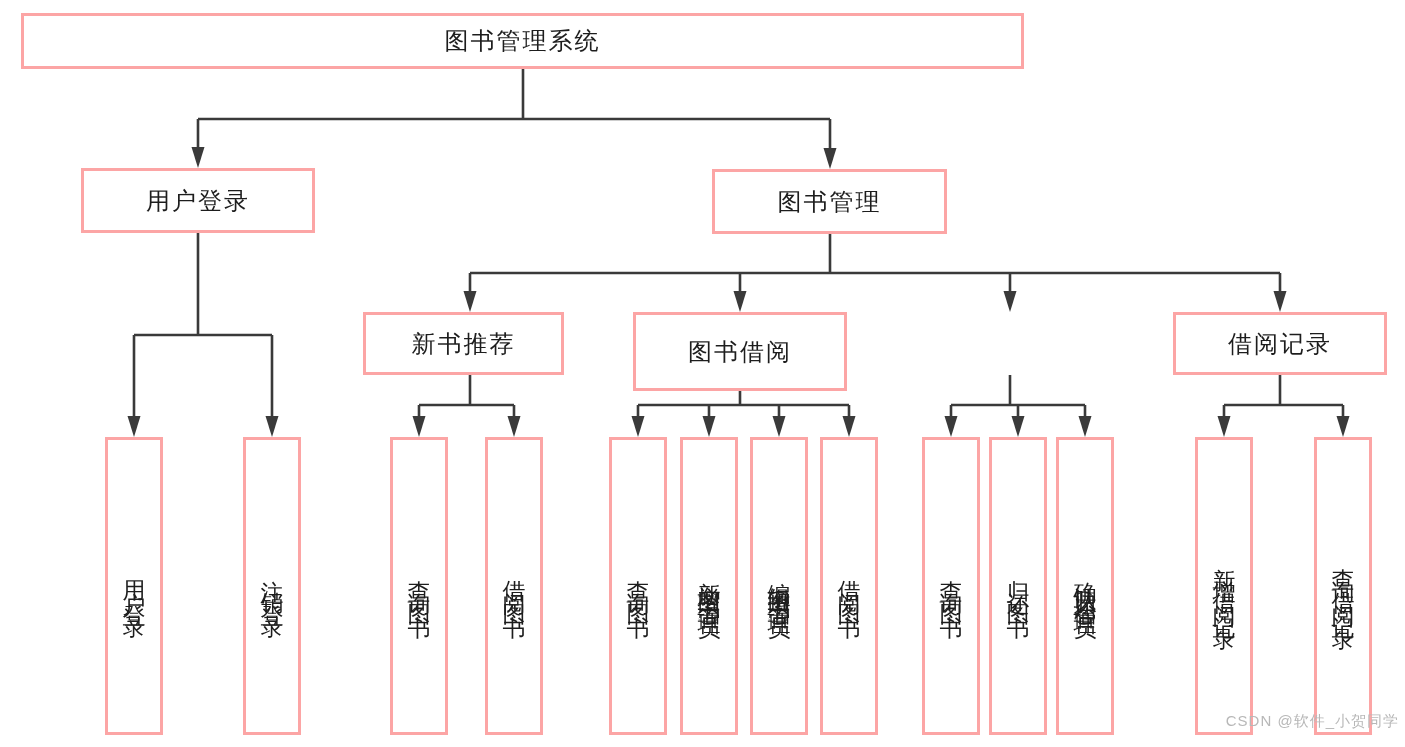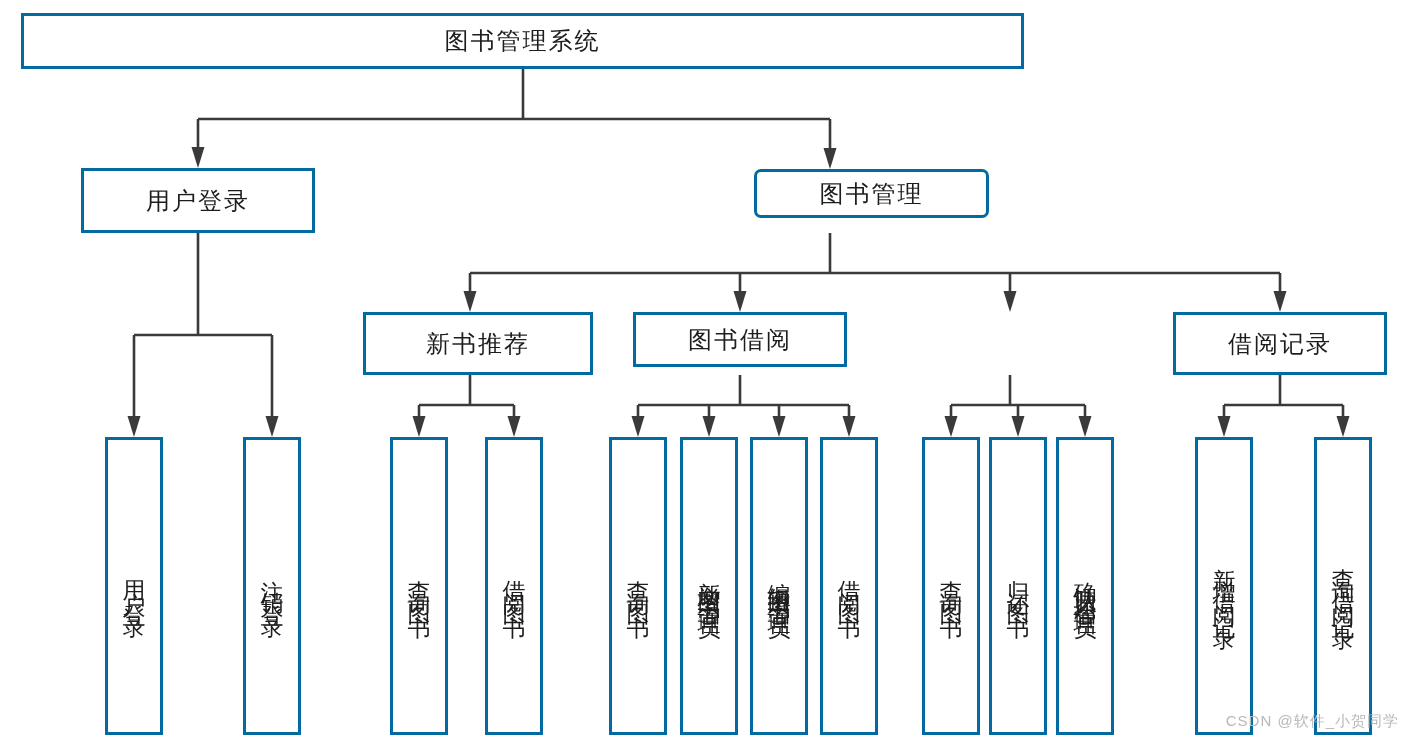--- a/index.html
+++ b/index.html
@@ -10,21 +10,21 @@
     width: 1405px;
     height: 747px;
     background: #ffffff;
     overflow: hidden;
   }
   .connectors { position: absolute; left: 0; top: 0; width: 1405px; height: 747px; }
   .connectors path { stroke: #3a3a3a; stroke-width: 2.6; fill: none; }
   .connectors polygon { fill: #3a3a3a; stroke: none; }
   .box {
     position: absolute;
-    border: 3px solid #0369a1;
+    border: 3px solid #fca5a5;
     background: #ffffff;
     display: flex;
     align-items: center;
     justify-content: center;
     color: #1d1d1d;
   }
   .h-label { font-size: 24px; letter-spacing: 2px; white-space: nowrap; }
   .v-label {
     writing-mode: vertical-lr;
     text-orientation: mixed;
@@ -77,28 +77,28 @@
     <polygon points="1336.5,416 1349.5,416 1343,437"></polygon>
   </svg>
 
   <div class="box" style="left:21px; top:13px; width:1003px; height:56px;">
     <span class="h-label">图书管理系统</span>
   </div>
 
   <div class="box" style="left:81px; top:168px; width:234px; height:65px;">
     <span class="h-label">用户登录</span>
   </div>
-  <div class="box" style="left:754px; top:169px; width:235px; height:49px;border-radius:7px;">
+  <div class="box" style="left:712px; top:169px; width:235px; height:65px;">
     <span class="h-label">图书管理</span>
   </div>
 
-  <div class="box" style="left:363px; top:312px; width:230px; height:63px;">
+  <div class="box" style="left:363px; top:312px; width:201px; height:63px;">
     <span class="h-label">新书推荐</span>
   </div>
-  <div class="box" style="left:633px; top:312px; width:214px; height:55px;">
+  <div class="box" style="left:633px; top:312px; width:214px; height:79px;">
     <span class="h-label">图书借阅</span>
   </div>
   <div class="box" style="left:1173px; top:312px; width:214px; height:63px;">
     <span class="h-label">借阅记录</span>
   </div>
 
   <div class="box leaf" style="left:105px; top:437px; width:58px; height:298px;">
     <span class="v-label">用户登录</span>
   </div>
   <div class="box leaf" style="left:243px; top:437px; width:58px; height:298px;">

